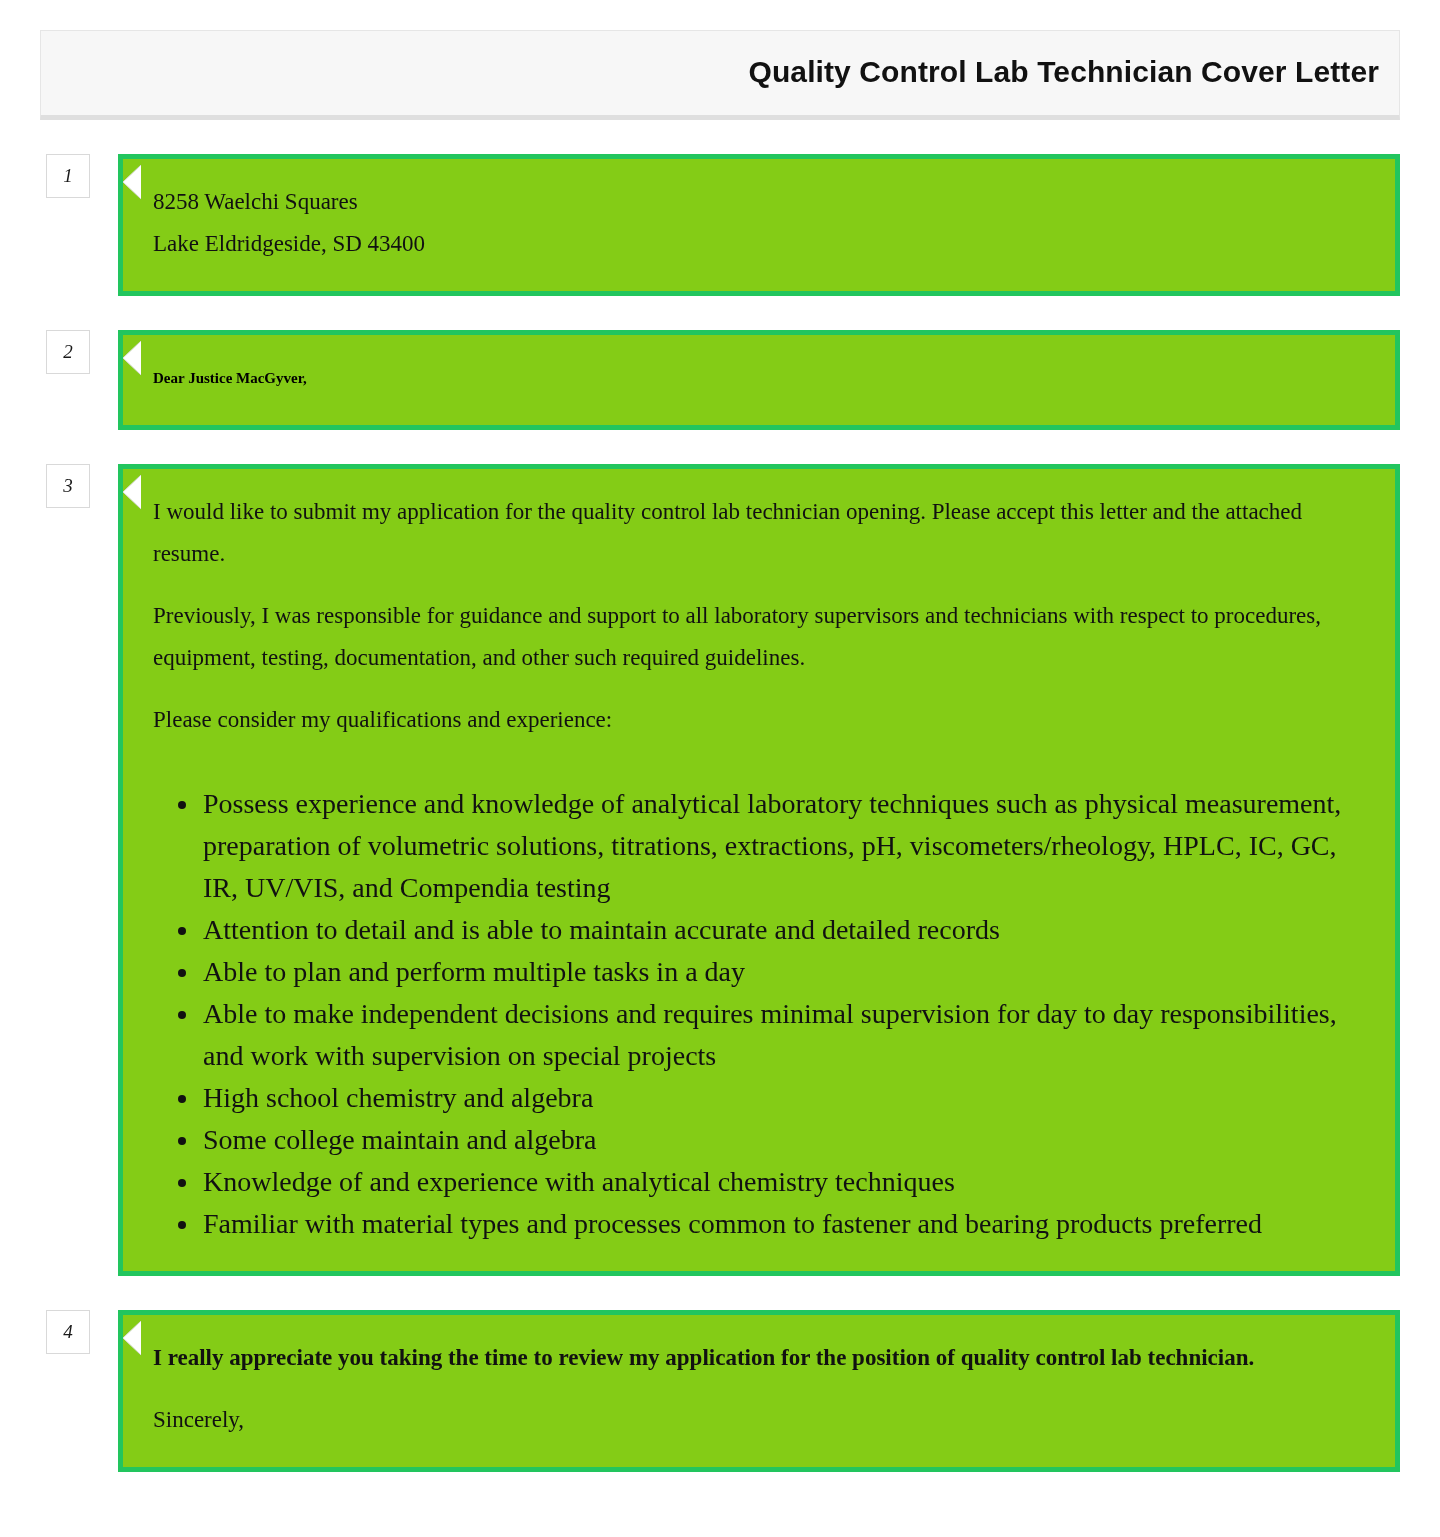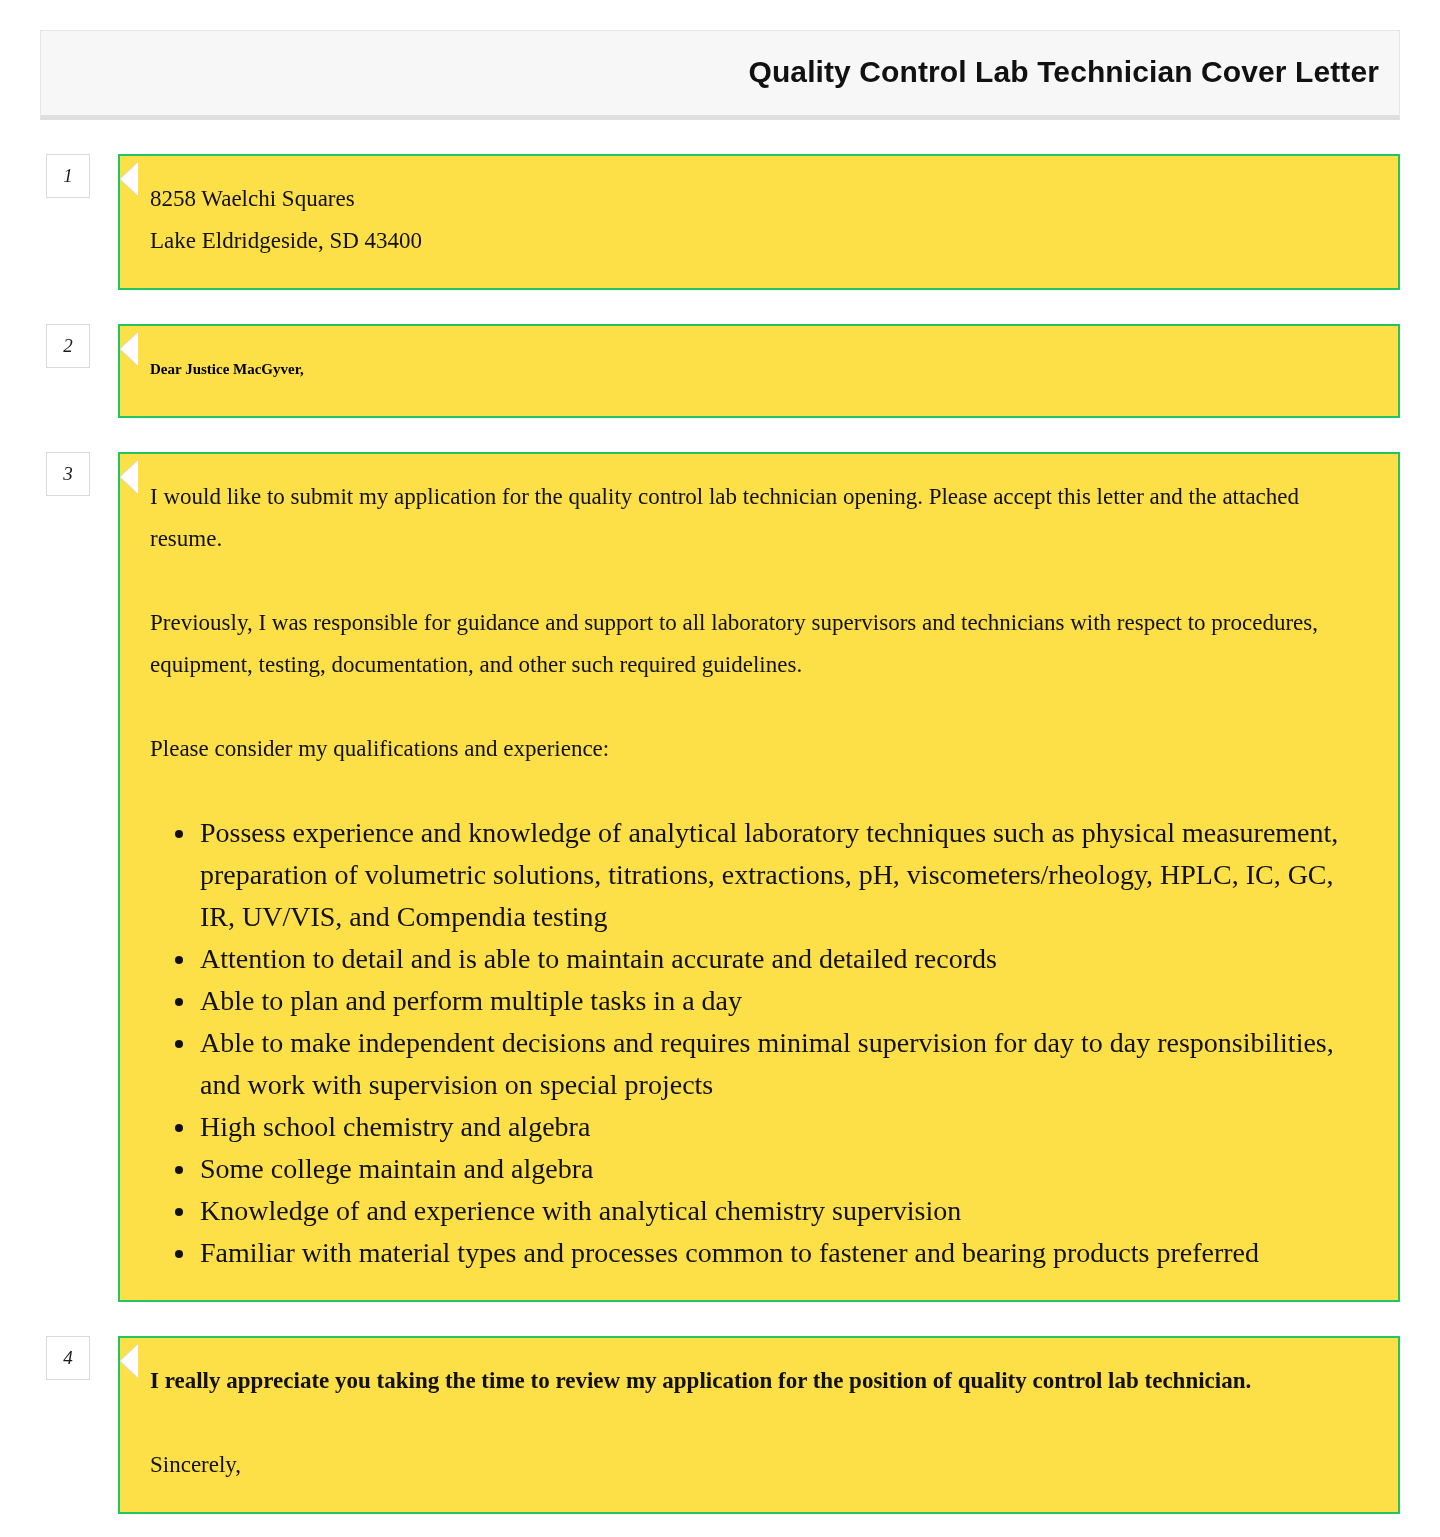--- a/index.html
+++ b/index.html
@@ -62,22 +62,22 @@
     justify-content: center;
     font-style: italic;
     font-size: 19px;
     line-height: 1;
     color: #1a1a1a;
   }
 
   
   .block-body {
     position: relative;
-    border: 2px solid #22c55e;
-    background: #fde047;
+    border: 5px solid #22c55e;
+    background: #84cc16;
     box-sizing: border-box;
     padding: 22px 30px 26px 30px;
   }
 
   
   .notch {
     position: absolute;
     left: -1px;
     top: 6px;
     width: 18px;
@@ -90,21 +90,21 @@
   
   .letter-text {
     font-size: 23px;
     line-height: 42px;
     color: #111111;
   }
   .letter-text p {
     margin: 0;
   }
   .letter-text p + p {
-    margin-top: 42px;
+    margin-top: 20px;
   }
   .letter-text p.tight + p.tight {
     margin-top: 0;
   }
   .strong-line {
     font-weight: bold;
   }
 
   .addr-line { display: block; }
 
@@ -181,21 +181,21 @@
         <p>I would like to submit my application for the quality control lab technician opening. Please accept this letter and the attached resume.</p>
         <p>Previously, I was responsible for guidance and support to all laboratory supervisors and technicians with respect to procedures, equipment, testing, documentation, and other such required guidelines.</p>
         <p>Please consider my qualifications and experience:</p>
         <ul class="qual-list">
           <li>Possess experience and knowledge of analytical laboratory techniques such as physical measurement, preparation of volumetric solutions, titrations, extractions, pH, viscometers/rheology, HPLC, IC, GC, IR, UV/VIS, and Compendia testing</li>
           <li>Attention to detail and is able to maintain accurate and detailed records</li>
           <li>Able to plan and perform multiple tasks in a day</li>
           <li>Able to make independent decisions and requires minimal supervision for day to day responsibilities, and work with supervision on special projects</li>
           <li>High school chemistry and algebra</li>
           <li>Some college maintain and algebra</li>
-          <li>Knowledge of and experience with analytical chemistry supervision</li>
+          <li>Knowledge of and experience with analytical chemistry techniques</li>
           <li>Familiar with material types and processes common to fastener and bearing products preferred</li>
         </ul>
       </div>
     </div>
   </div>
 
   <div class="block">
     <div class="block-number">4</div>
     <div class="block-body">
       <span class="notch">

